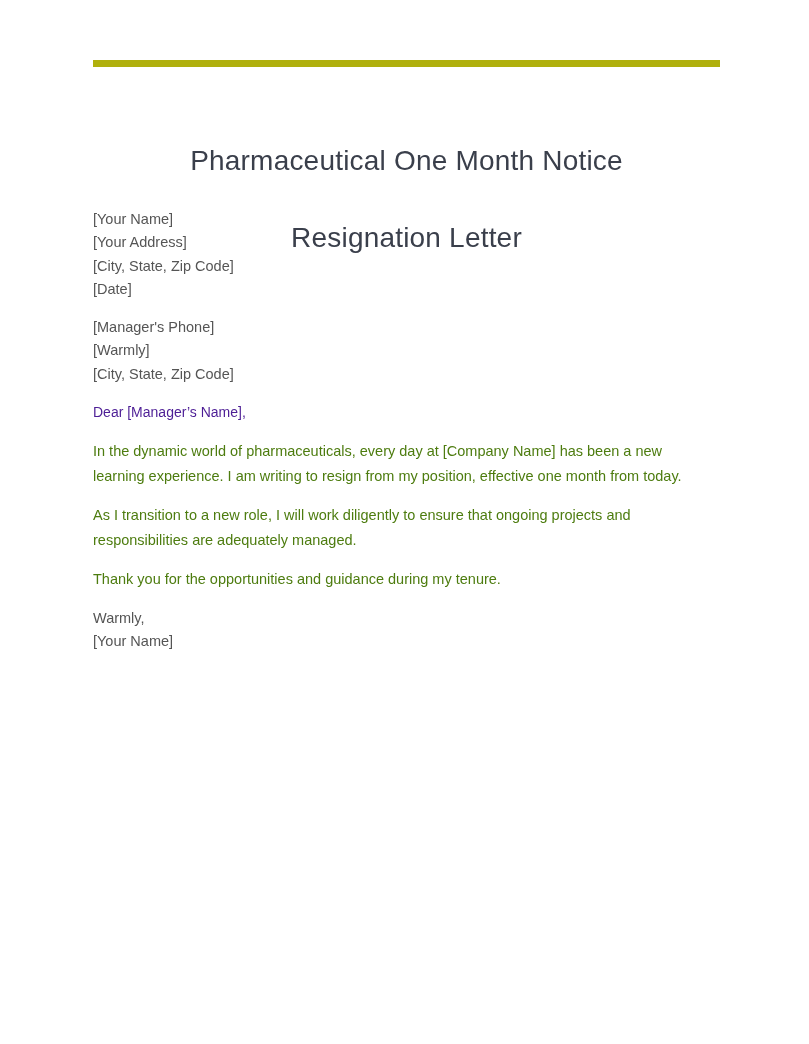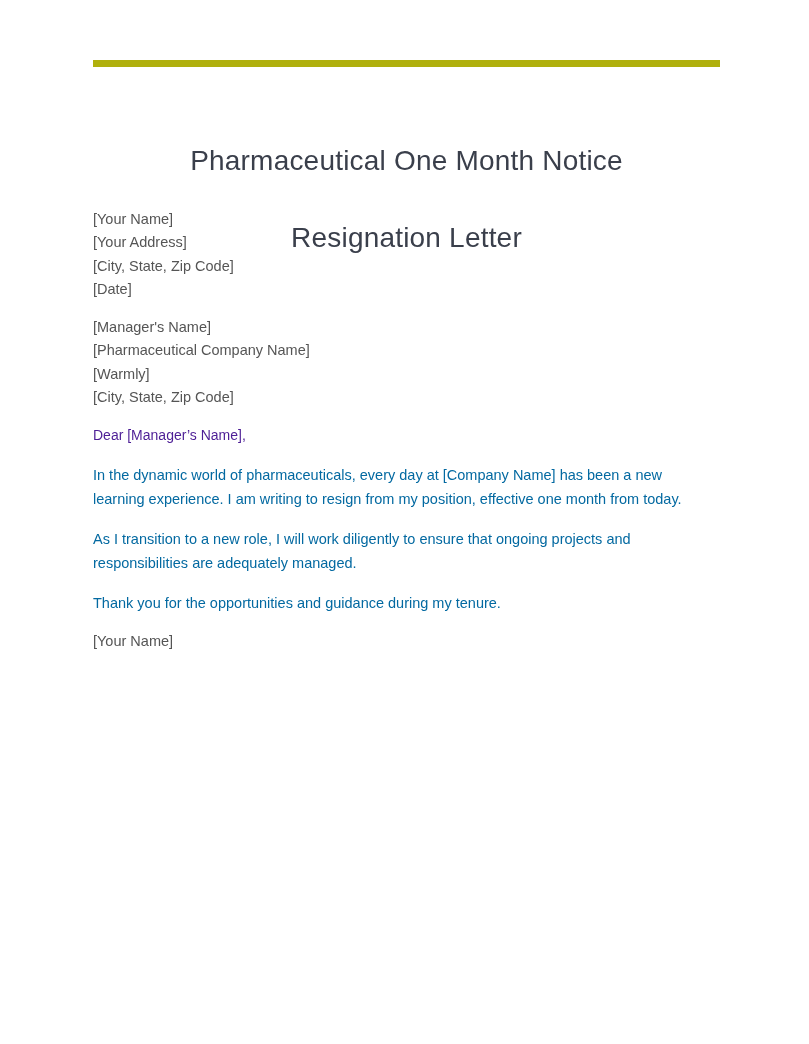--- a/index.html
+++ b/index.html
@@ -62,21 +62,21 @@
   .salutation {
     margin: 0 0 15px 0;
     font-size: 14px;
     line-height: 23.3px;
     color: #4c1d95;
   }
   .para {
     margin: 0 0 15px 0;
     font-size: 14.5px;
     line-height: 24.5px;
-    color: #0369a1;
+    color: #4d7c0f;
     text-align: left;
   }
   .para.tight {
   }
   .closing-line {
     display: block;
     font-size: 14.5px;
     line-height: 23.3px;
     color: #555555;
     white-space: nowrap;
@@ -100,31 +100,31 @@
   <div class="letter-body">
 
     <div class="addr-block">
       <span class="addr-line">[Your Name]</span>
       <span class="addr-line">[Your Address]</span>
       <span class="addr-line">[City, State, Zip Code]</span>
       <span class="addr-line">[Date]</span>
     </div>
 
     <div class="addr-block">
-      <span class="addr-line">[Manager's Name]</span>
-      <span class="addr-line">[Pharmaceutical Company Name]</span>
+      <span class="addr-line">[Manager's Phone]</span>
       <span class="addr-line">[Warmly]</span>
       <span class="addr-line">[City, State, Zip Code]</span>
     </div>
 
     <p class="salutation">Dear [Manager’s Name],</p>
 
     <p class="para">In the dynamic world of pharmaceuticals, every day at [Company Name] has been a new learning experience. I am writing to resign from my position, effective one month from today.</p>
     <p class="para">As I transition to a new role, I will work diligently to ensure that ongoing projects and responsibilities are adequately managed.</p>
     <p class="para tight">Thank you for the opportunities and guidance during my tenure.</p>
 
     <div class="closing-block">
+      <span class="closing-line">Warmly,</span>
       <span class="closing-line">[Your Name]</span>
     </div>
 
   </div>
 
 </div>
 
 </body></html>

